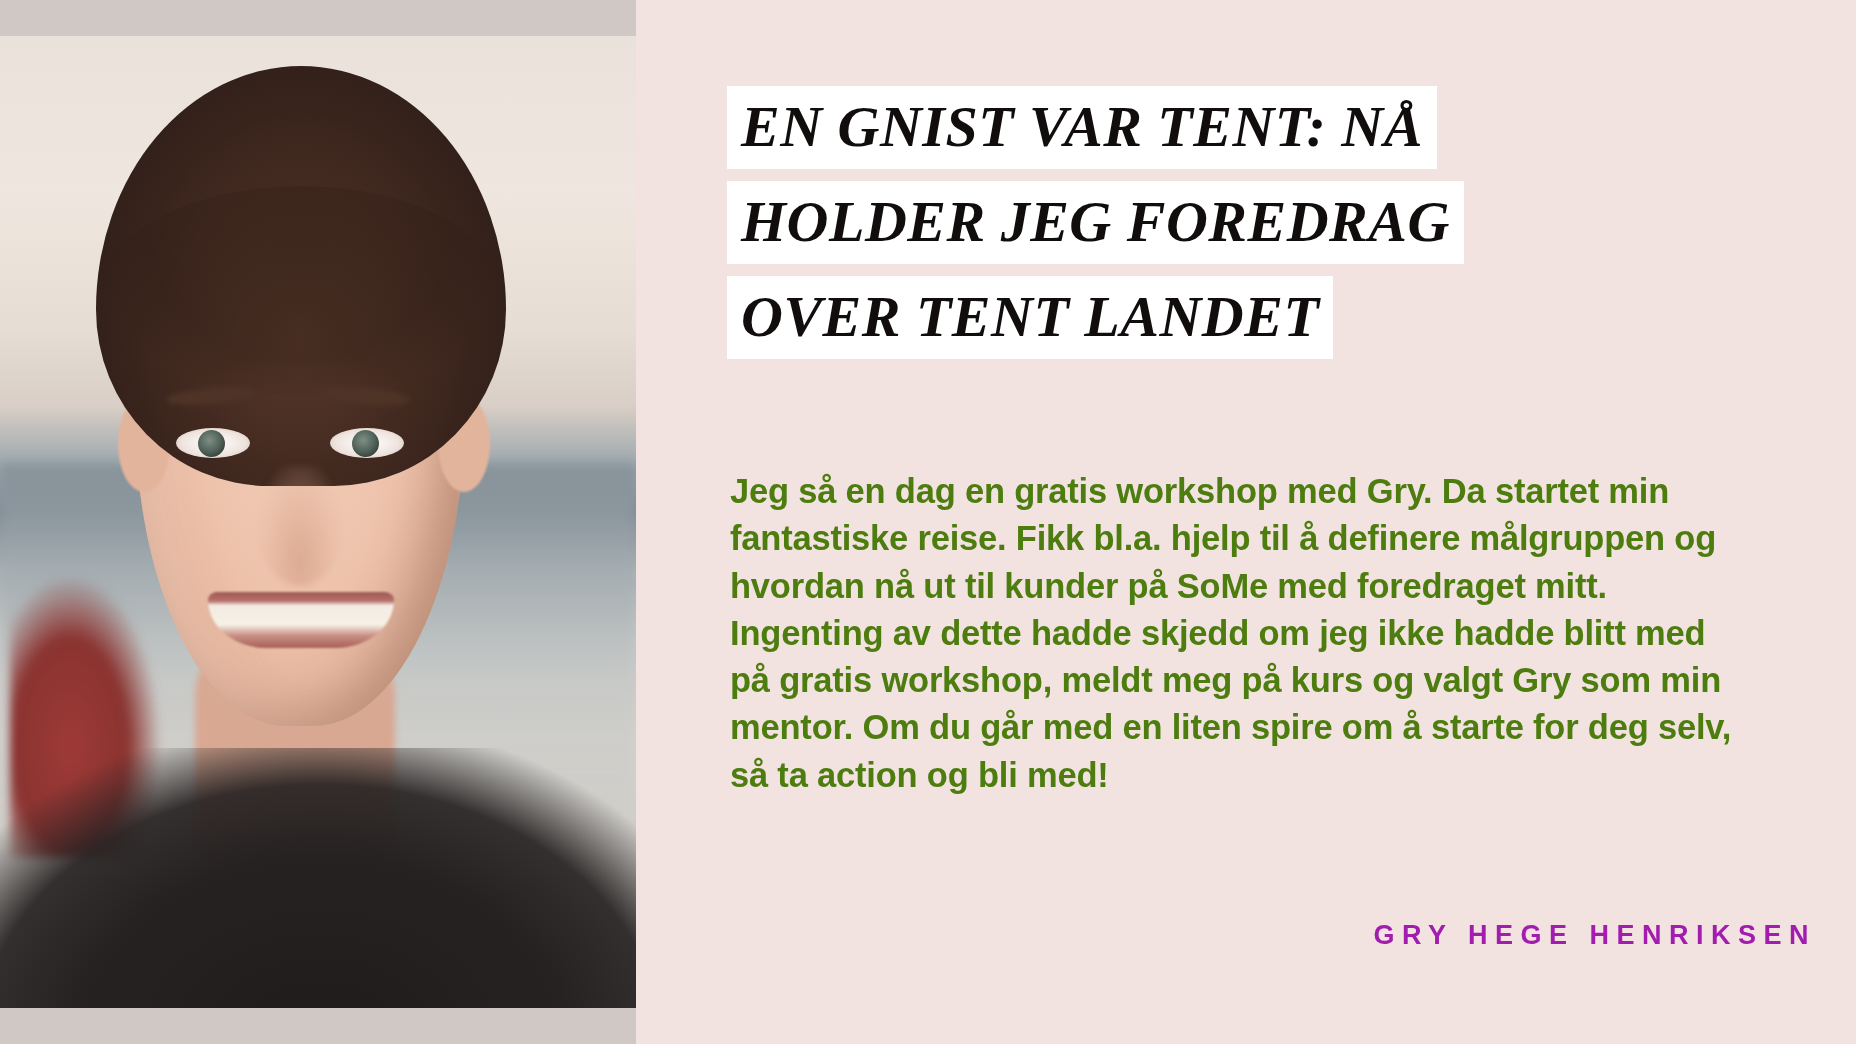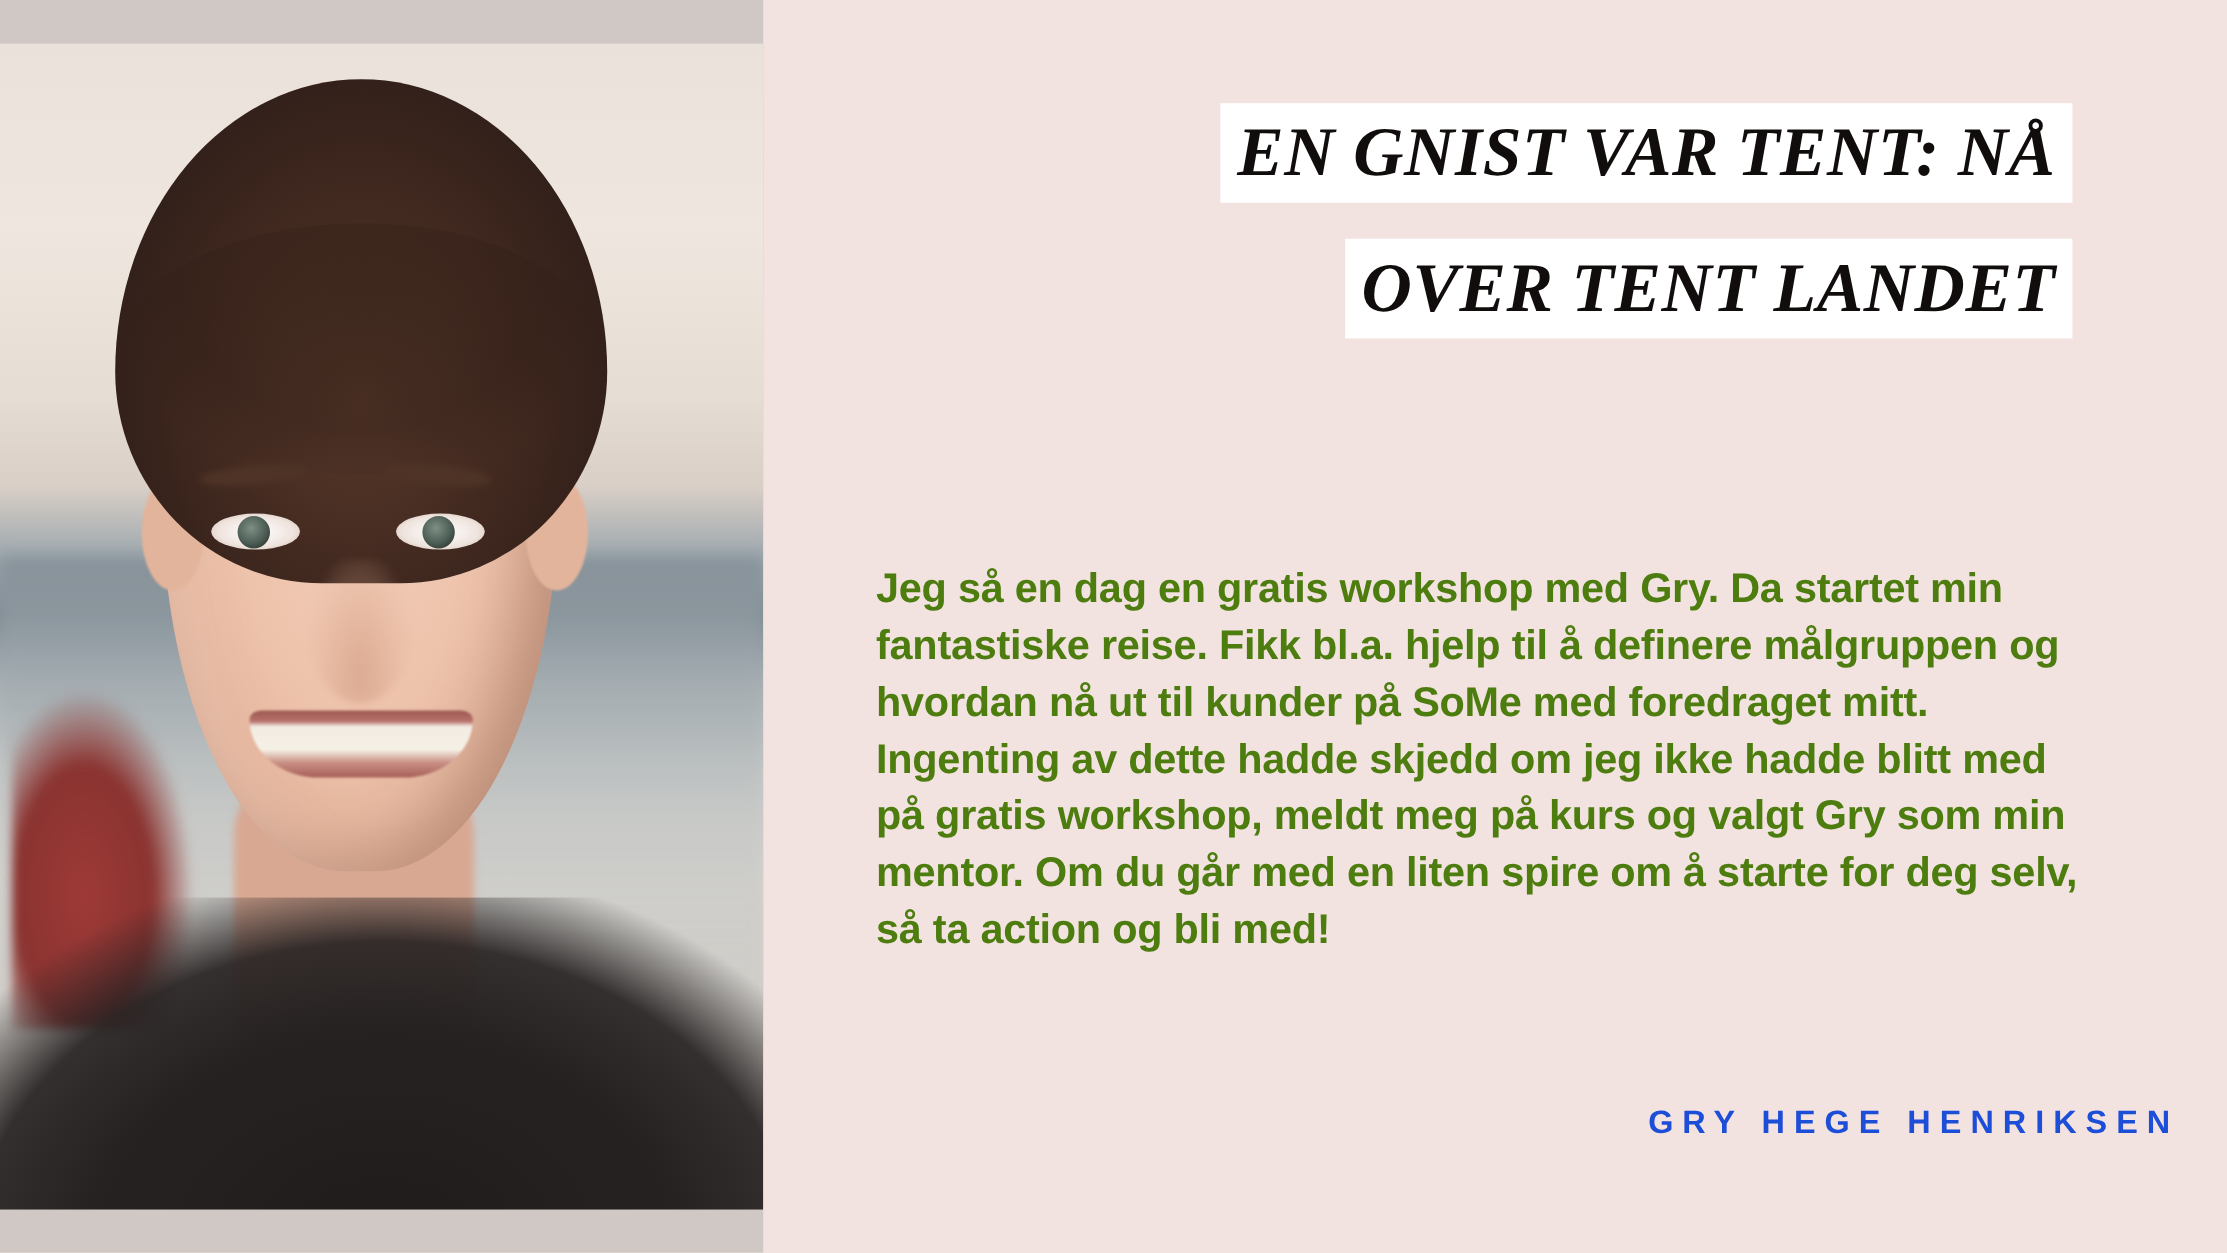--- a/index.html
+++ b/index.html
@@ -216,21 +216,20 @@
     position: relative;
     flex: 1 1 auto;
     padding: 0;
   }
 
   .headline {
     position: absolute;
     left: 91px;
     top: 86px;
     width: 1000px;
-    text-align: right;
   }
   .headline-line {
     display: inline-block;
     background: #ffffff;
     color: #100d0c;
     font-family: "Liberation Serif", serif;
     font-style: italic;
     font-weight: 700;
     font-size: 58px;
     line-height: 1.02;
@@ -252,21 +251,21 @@
     line-height: 1.37;
     letter-spacing: -0.2px;
   }
 
   .attribution {
     position: absolute;
     left: 94px;
     top: 920px;
     width: 1086px;
     text-align: right;
-    color: #1d4ed8;
+    color: #a21caf;
     font-family: "Liberation Sans", sans-serif;
     font-weight: 700;
     font-size: 27px;
     letter-spacing: 7.5px;
   }
 </style>
 </head>
 <body>
 
 <div class="testimonial">
@@ -295,21 +294,21 @@
         <div class="p-shoulders"></div>
       </div>
       <div class="photo-blur-overlay"></div>
     </div>
   </div>
 
   <div class="content-panel">
 
     <div class="headline">
       <div class="headline-line">EN GNIST VAR TENT: NÅ</div><br>
-      <br>
+      <div class="headline-line">HOLDER JEG FOREDRAG</div><br>
       <div class="headline-line">OVER TENT LANDET</div>
     </div>
 
     <div class="body-copy">Jeg så en dag en gratis workshop med Gry. Da startet min fantastiske reise. Fikk bl.a. hjelp til å definere målgruppen og hvordan nå ut til kunder på SoMe med foredraget mitt. Ingenting av dette hadde skjedd om jeg ikke hadde blitt med på gratis workshop, meldt meg på kurs og valgt Gry som min mentor. Om du går med en liten spire om å starte for deg selv, så ta action og bli med!</div>
 
     <div class="attribution">GRY HEGE HENRIKSEN</div>
 
   </div>
 </div>
 

